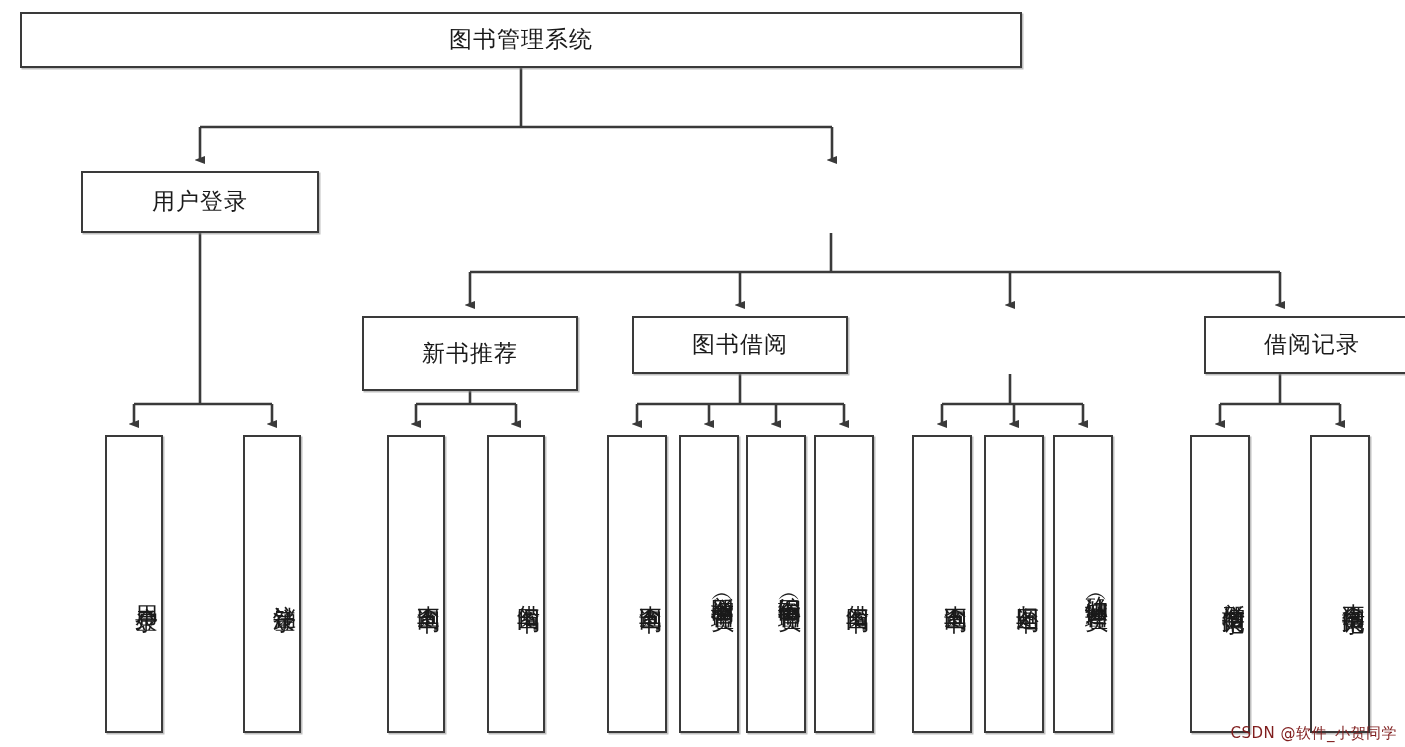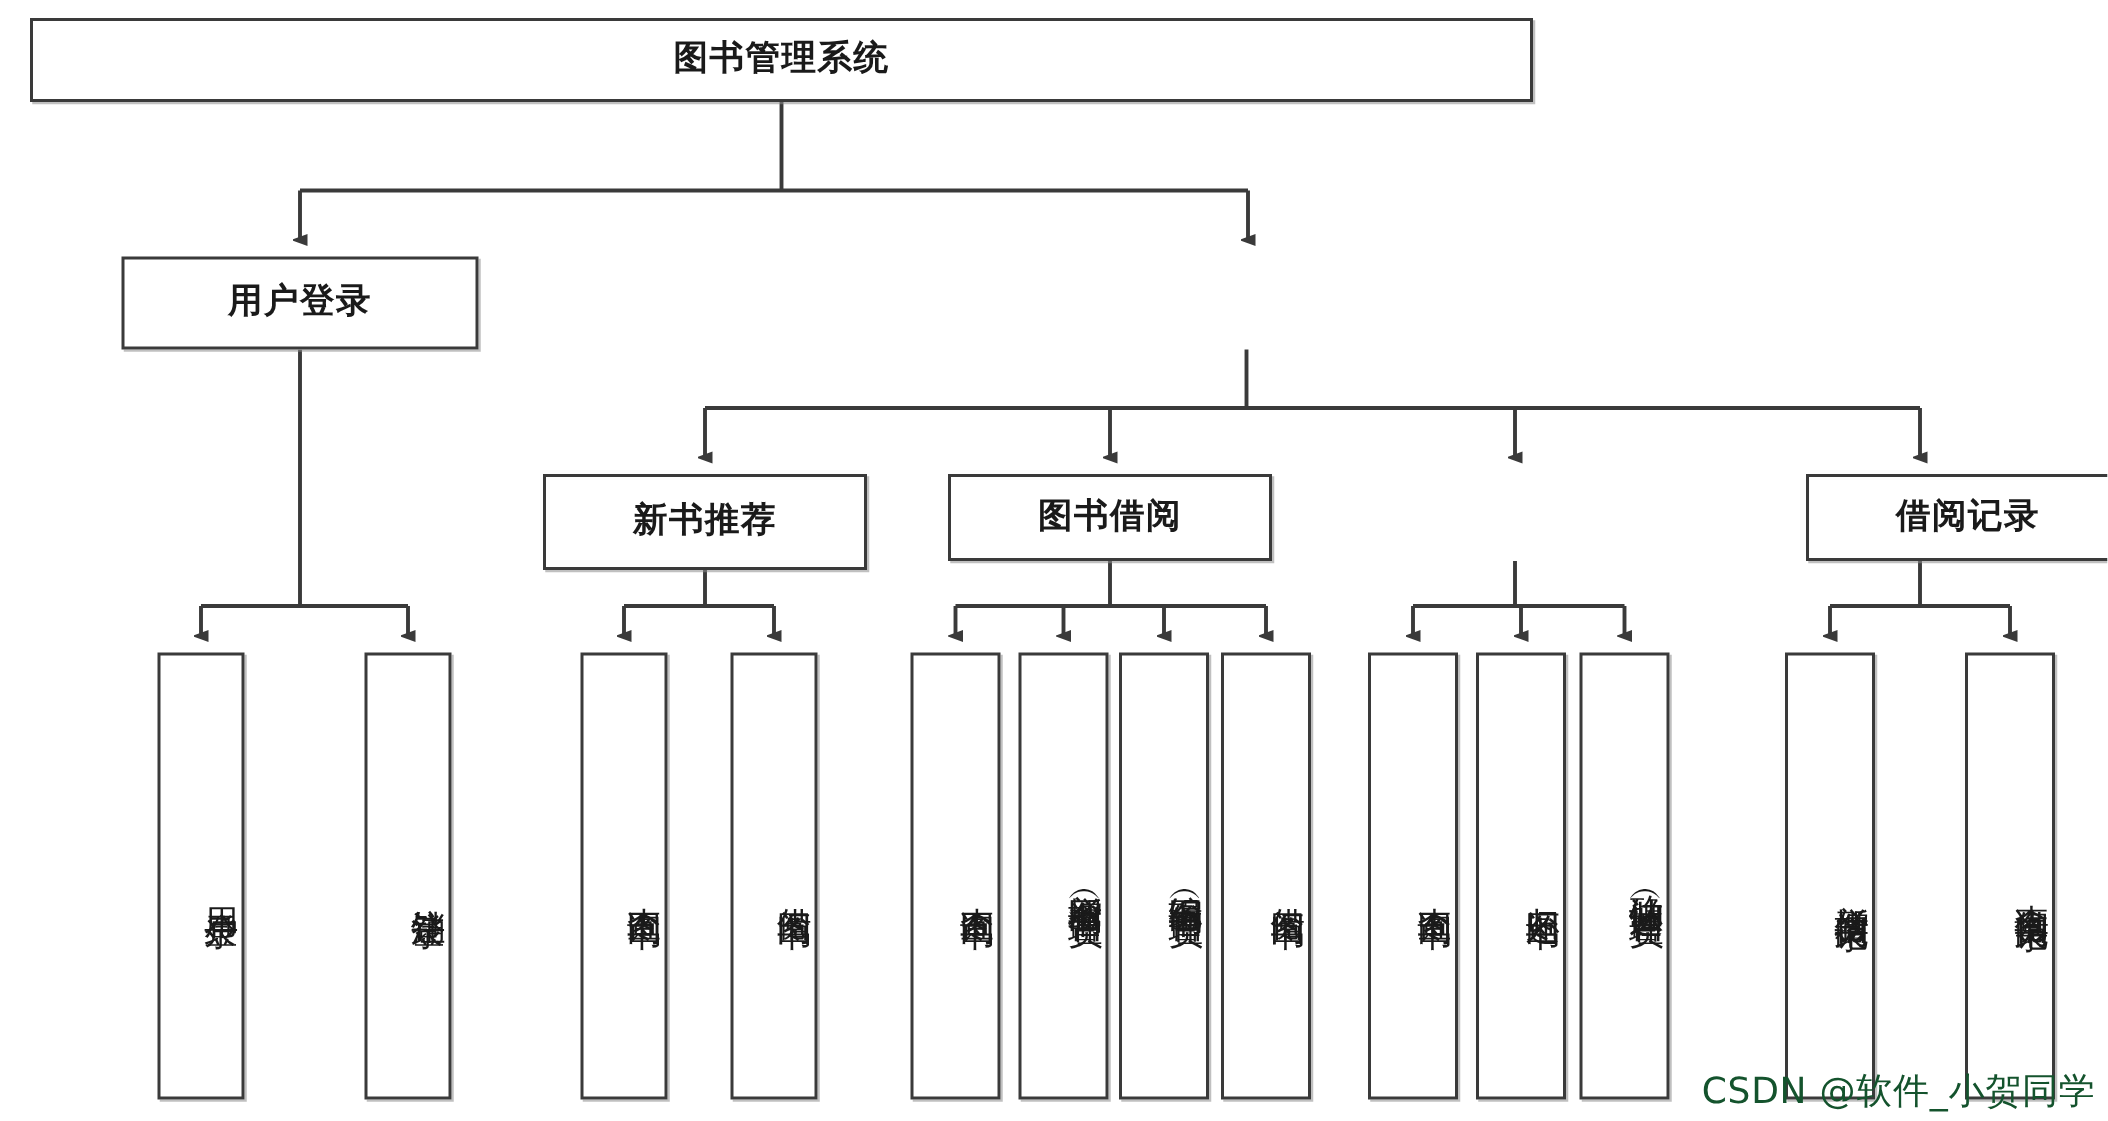--- a/index.html
+++ b/index.html
@@ -33,42 +33,41 @@
     display: flex;
     align-items: center;
     justify-content: center;
     color: #1a1a1a;
     box-shadow: 1.5px 1.5px 0 rgba(140,140,140,0.55);
   }
   .node.horiz {
     font-size: 23px;
     letter-spacing: 1px;
     line-height: 1.2;
-    font-weight: bold;
   }
   .node.vert {
     writing-mode: vertical-rl;
     text-orientation: upright;
     font-size: 23px;
     line-height: 1.22;
     letter-spacing: 2px;
     align-items: flex-start;
     justify-content: center;
     padding-top: 14px;
     white-space: nowrap;
   }
   .node.vert.tall-text {
     padding-top: 6px;
   }
   .watermark {
     position: absolute;
     right: 8px;
     bottom: 4px;
-    font-size: 24px;
-    color: #14532d;
+    font-size: 15px;
+    color: #7f1d1d;
     letter-spacing: 0.5px;
     white-space: nowrap;
     margin-left: 10px;
   }
 </style>
 </head>
 <body>
 
 <div id="canvas">
 
@@ -119,21 +118,21 @@
       <path d="M1220,404 L1340,404"></path>
       <path d="M1220,404 L1220,424" marker-end="url(#arrow)"></path>
       <path d="M1340,404 L1340,424" marker-end="url(#arrow)"></path>
     </g>
   </svg>
 
   <div class="node horiz" style="left: 20px; top: 12px; width: 1002px; height: 56px;">图书管理系统</div>
 
   <div class="node horiz" style="left: 81px; top: 171px; width: 238px; height: 62px;">用户登录</div>
 
-  <div class="node horiz" style="left: 362px; top: 316px; width: 216px; height: 64px;">新书推荐</div>
+  <div class="node horiz" style="left: 362px; top: 316px; width: 216px; height: 75px;">新书推荐</div>
   <div class="node horiz" style="left: 632px; top: 316px; width: 216px; height: 58px; text-align: center;">图书借阅</div>
   <div class="node horiz" style="left: 1204px; top: 316px; width: 216px; height: 58px;">借阅记录</div>
 
   <div class="node vert" style="left: 105px; top: 435px; width: 58px; height: 298px;">用户登录</div>
   <div class="node vert" style="left: 243px; top: 435px; width: 58px; height: 298px;">注销登录</div>
   <div class="node vert" style="left: 387px; top: 435px; width: 58px; height: 298px;">查询图书</div>
   <div class="node vert" style="left: 487px; top: 435px; width: 58px; height: 298px;">借阅图书</div>
   <div class="node vert" style="left: 607px; top: 435px; width: 60px; height: 298px;">查询图书</div>
   <div class="node vert tall-text" style="left: 679px; top: 435px; width: 60px; height: 298px;">新增图书（管理员）</div>
   <div class="node vert tall-text" style="left: 746px; top: 435px; width: 60px; height: 298px;">编辑图书（管理员）</div>

